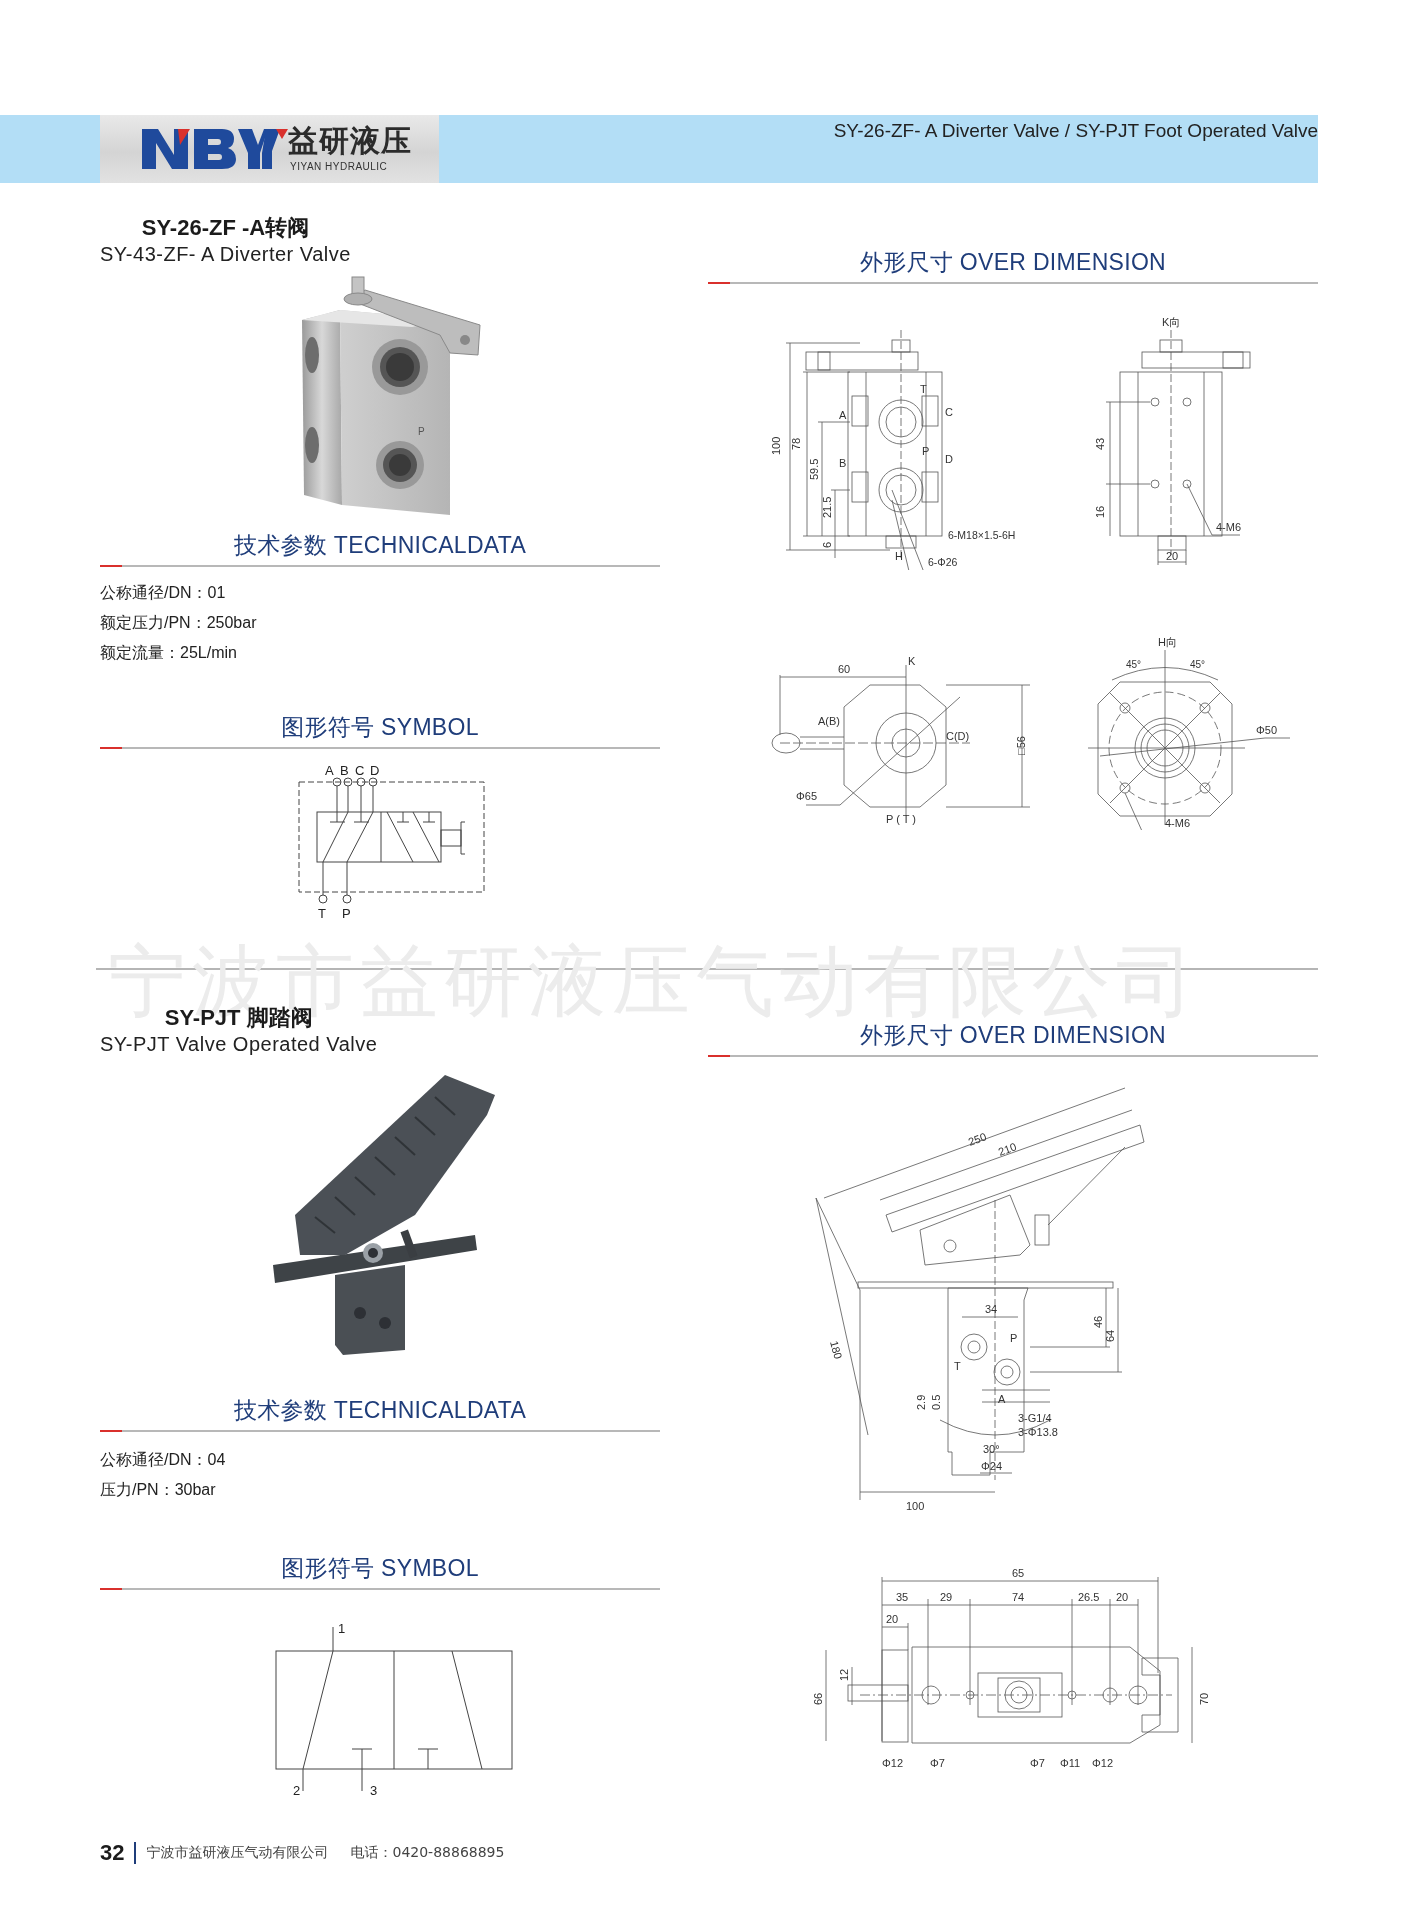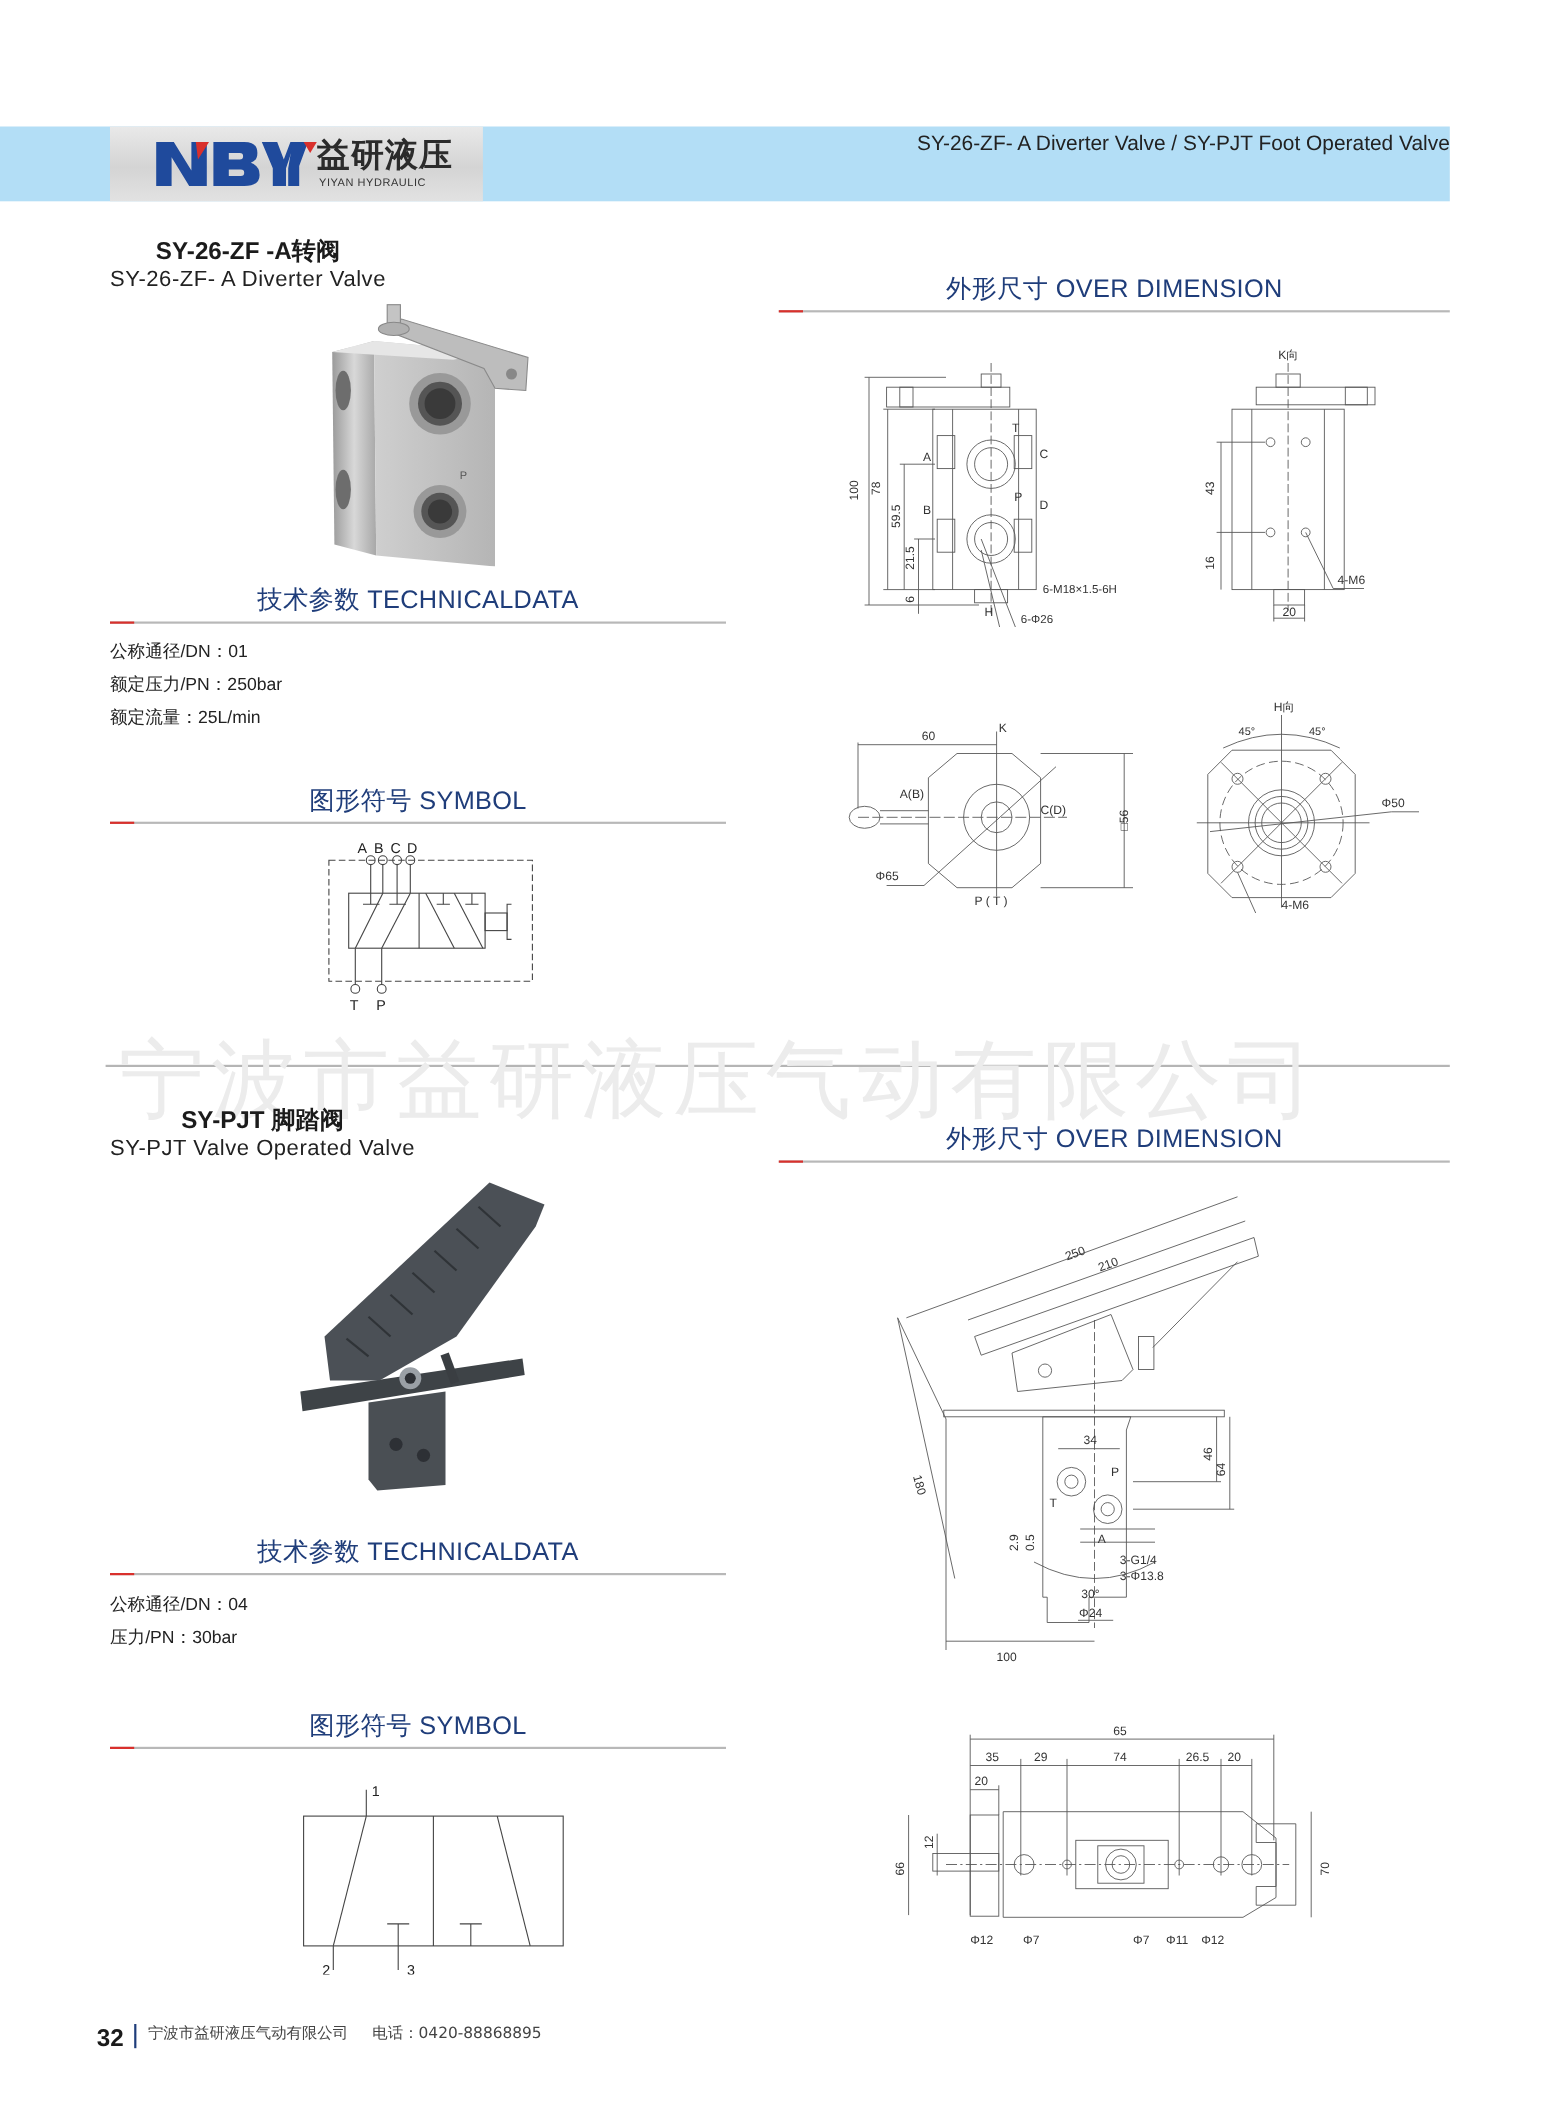--- a/index.html
+++ b/index.html
@@ -32,21 +32,21 @@
 
   
   .watermark { position: absolute; left: 108px; top: 930px; font-size: 78px; color: #ececec; letter-spacing: 6px; white-space: nowrap; font-family: "DejaVu Sans", sans-serif; }
   .mid-rule { position: absolute; left: 96px; top: 968px; width: 1222px; height: 2px; background: #b5b5b5; }
 
   
   .abs { position: absolute; }
   svg text { font-family: "Liberation Sans", sans-serif; }
 
   
-  .footer { position: absolute; left: 88px; top: 1840px; display: flex; align-items: flex-start; }
+  .footer { position: absolute; left: 100px; top: 1840px; display: flex; align-items: center; }
   .footer .page { font-size: 22px; font-weight: bold; color: #1b1b1b; font-family: "Liberation Sans", sans-serif; }
   .footer .bar { width: 2px; height: 22px; background: #1f3d7a; margin: 0 10px; }
   .footer .company { font-size: 14px; color: #444; }
   .footer .phone { font-size: 14px; color: #444; margin-left: 22px; }
 </style>
 </head>
 <body>
 
 <div class="band"></div>
 <div class="logo-box">
@@ -60,21 +60,21 @@
   </svg>
   <div class="logo-cn">益研液压</div>
   <div class="logo-en">YIYAN HYDRAULIC</div>
 </div>
 <div class="hdr-title">
   <div class="en">SY-26-ZF- A Diverter Valve / SY-PJT Foot Operated Valve</div>
 </div>
 
 <div class="prod-title" style="top:213px">
   <div class="cn">SY-26-ZF -A转阀</div>
-  <div class="en">SY-26-ZF- A Diverter Valve</div>
+  <div class="en">SY-43-ZF- A Diverter Valve</div>
 </div>
 
 <svg class="abs" style="left:290px;top:275px" width="200" height="240" viewBox="0 0 200 240">
   <defs>
     <linearGradient id="alu1" x1="0" x2="1">
         <stop offset="0" stop-color="#9a9a9a"></stop>
         <stop offset="0.5" stop-color="#d8d8d8"></stop>
         <stop offset="1" stop-color="#a8a8a8"></stop>
       </linearGradient>
     <linearGradient id="alu2" x1="0" x2="1">

